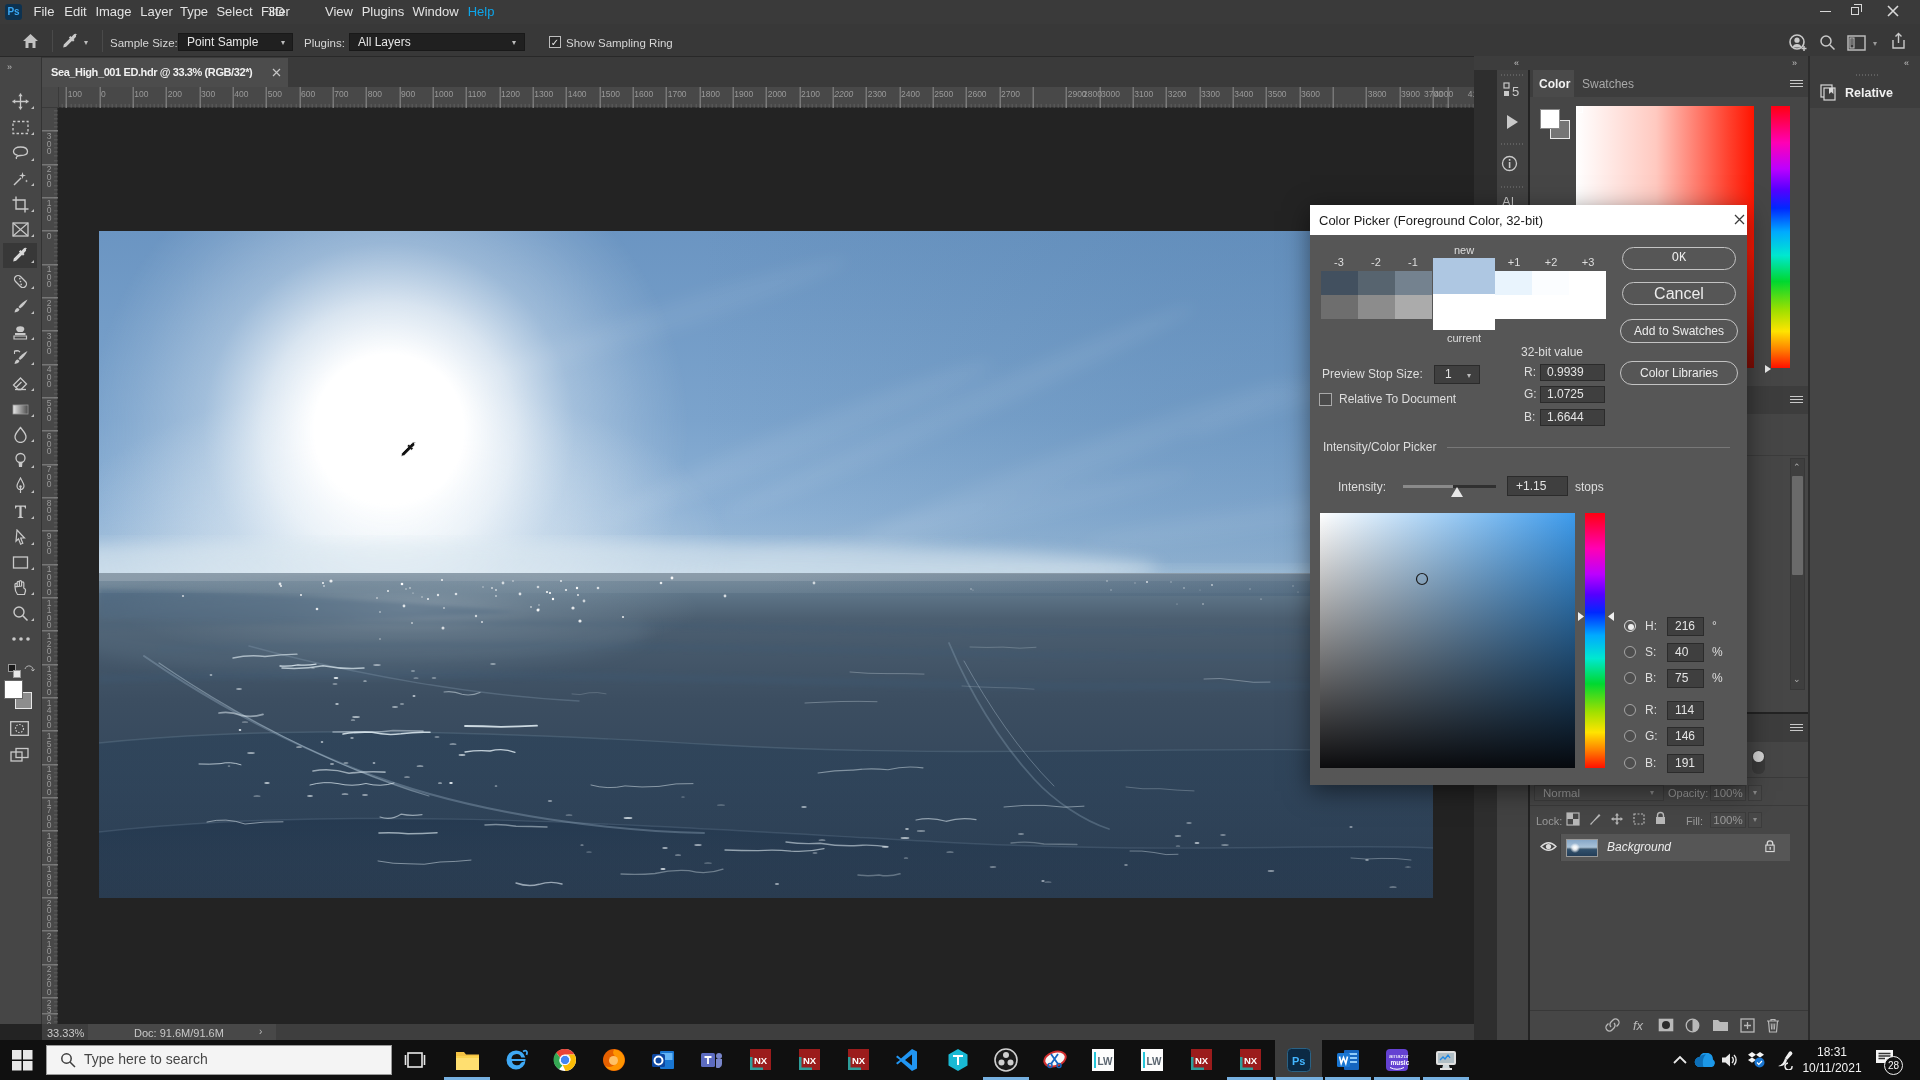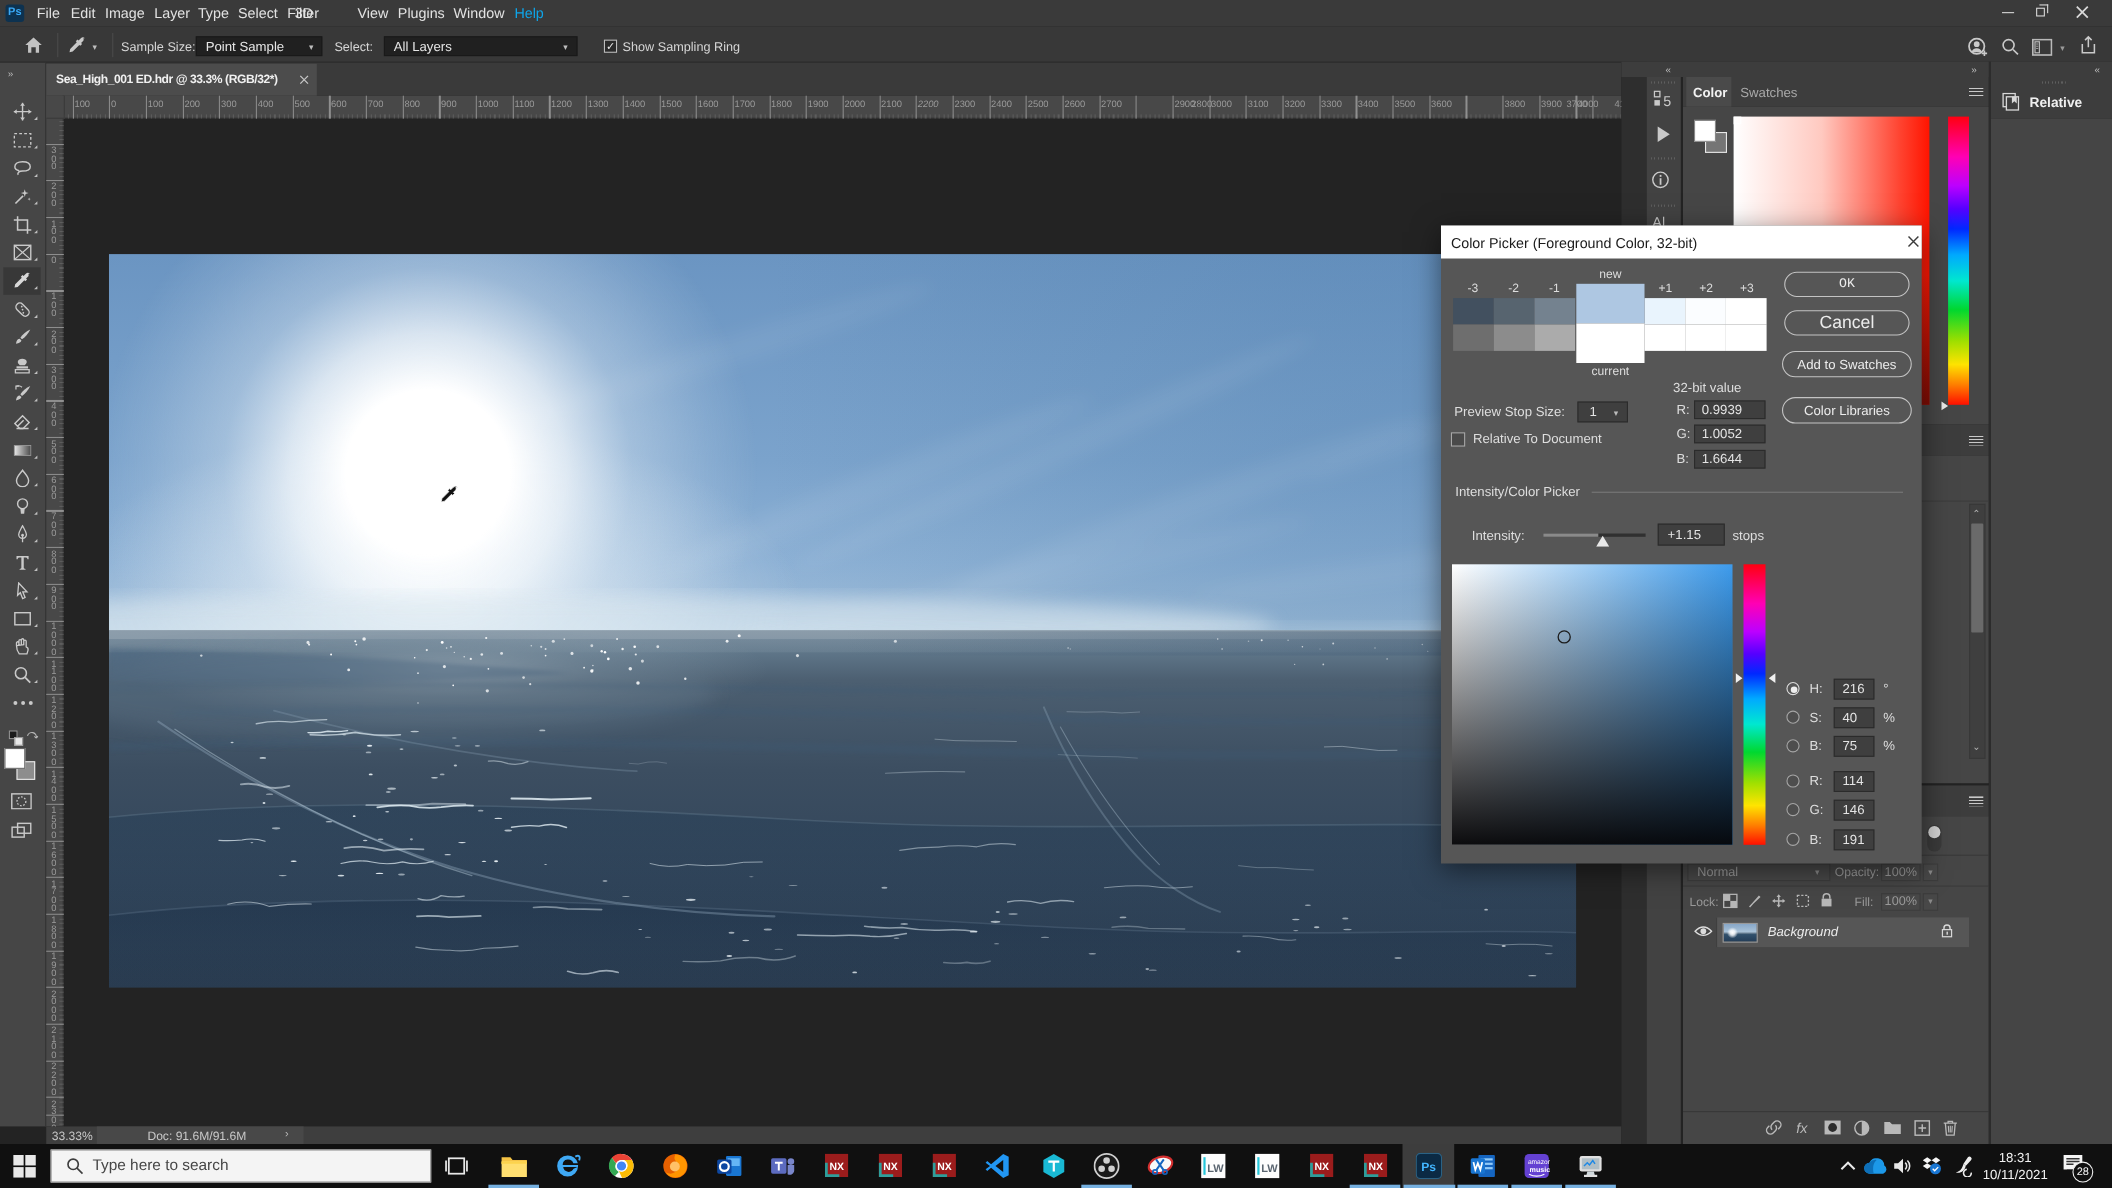--- a/index.html
+++ b/index.html
@@ -34,21 +34,21 @@
     </svg>
 <div class="a" style="left:52px;top:30px;width:1px;height:22px;background:#4a4a4a;"></div>
 <svg class="a" style="left:62px;top:33px;" width="17" height="17" viewBox="0 0 17 17">
       <path d="M15.2 1.8 a2.6 2.6 0 0 0 -3.7 0 l-2.1 2.1 -0.9-0.9 -1.6 1.6 0.9 0.9 -6 6 -0.6 2.9 2.9-0.6 6-6 0.9 0.9 1.6-1.6 -0.9-0.9 2.1-2.1 a2.6 2.6 0 0 0 0-2.3 z" fill="#c9c9c9"></path>
     </svg>
 <div class="a" style="left:84px;top:39px;width:8px;height:8px;color:#bdbdbd;font-size:8px;line-height:8px;">▾</div>
 <div class="a" style="left:102px;top:30px;width:1px;height:22px;background:#4a4a4a;"></div>
 <div class="a txt" style="left:110px;top:37px;color:#d6d6d6;font-size:11.5px;">Sample Size:</div>
 <div class="a" style="left:178px;top:33px;width:115px;height:18px;background:#202020;border:1px solid #191919;color:#e6e6e6;font-size:12px;line-height:16px;padding-left:8px;">Point Sample</div>
 <div class="a" style="left:281px;top:39px;width:8px;height:8px;color:#bdbdbd;font-size:8px;line-height:8px;">▾</div>
-<div class="a txt" style="left:304px;top:37px;color:#d6d6d6;font-size:11.5px;">Select:</div>
+<div class="a txt" style="left:304px;top:37px;color:#d6d6d6;font-size:11.5px;">Plugins:</div>
 <div class="a" style="left:349px;top:33px;width:176px;height:18px;background:#202020;border:1px solid #191919;color:#e6e6e6;font-size:12px;line-height:16px;padding-left:8px;">All Layers</div>
 <div class="a" style="left:512px;top:39px;width:8px;height:8px;color:#bdbdbd;font-size:8px;line-height:8px;">▾</div>
 <div class="a" style="left:549px;top:36px;width:12px;height:12px;background:#2a2a2a;border:1px solid #bdbdbd;color:#e8e8e8;font-size:10px;line-height:11px;text-align:center;">✓</div>
 <div class="a txt" style="left:566px;top:37px;color:#d6d6d6;font-size:11.5px;">Show Sampling Ring</div>
 <svg class="a" style="left:1789px;top:34px;" width="18" height="18" viewBox="0 0 18 18">
       <circle cx="8" cy="8" r="7" fill="none" stroke="#c9c9c9" stroke-width="1.6"></circle>
       <circle cx="8" cy="6.2" r="2.6" fill="#c9c9c9"></circle>
       <path d="M3.4 13.4 a4.8 4.8 0 0 1 9.2 0 z" fill="#c9c9c9"></path>
       <path d="M12.5 14.5 h5 M15 12 v5" stroke="#c9c9c9" stroke-width="1.5"></path>
     </svg>
@@ -769,21 +769,21 @@
     <div class="a" style="left:1433px;top:258px;width:62px;height:36px;background:#aec7e2;"></div>
     <div class="a" style="left:1433px;top:294px;width:62px;height:36px;background:#ffffff;"></div>
     <div class="a" style="left:1622px;top:247px;width:114px;height:23px;line-height:21px;border:1.5px solid #c3c3c3;border-radius:12px;color:#ececec;font-size:12px;text-align:center;font-family:Liberation Mono, monospace;">OK</div>
     <div class="a" style="left:1622px;top:282px;width:114px;height:23px;line-height:21px;border:1.5px solid #c3c3c3;border-radius:12px;color:#ececec;font-size:16px;text-align:center;">Cancel</div>
     <div class="a" style="left:1620px;top:319px;width:118px;height:24px;line-height:22px;border:1.5px solid #c3c3c3;border-radius:12px;color:#ececec;font-size:12px;text-align:center;">Add to Swatches</div>
     <div class="a" style="left:1620px;top:361px;width:118px;height:24px;line-height:22px;border:1.5px solid #c3c3c3;border-radius:12px;color:#ececec;font-size:12px;text-align:center;">Color Libraries</div>
     <div class="a" style="left:1521px;top:345px;color:#dedede;font-size:12px;">32-bit value</div>
     <div class="a" style="left:1524px;top:365px;color:#dedede;font-size:12px;">R:</div>
     <div class="a" style="left:1540px;top:364px;width:65px;height:17px;background:#3f3f3f;border:1px solid #2b2b2b;color:#e4e4e4;font-size:12px;line-height:15px;padding-left:6px;">0.9939</div>
     <div class="a" style="left:1524px;top:387px;color:#dedede;font-size:12px;">G:</div>
-    <div class="a" style="left:1540px;top:386px;width:65px;height:17px;background:#3f3f3f;border:1px solid #2b2b2b;color:#e4e4e4;font-size:12px;line-height:15px;padding-left:6px;">1.0052</div>
+    <div class="a" style="left:1540px;top:386px;width:65px;height:17px;background:#3f3f3f;border:1px solid #2b2b2b;color:#e4e4e4;font-size:12px;line-height:15px;padding-left:6px;">1.0725</div>
     <div class="a" style="left:1524px;top:410px;color:#dedede;font-size:12px;">B:</div>
     <div class="a" style="left:1540px;top:409px;width:65px;height:17px;background:#3f3f3f;border:1px solid #2b2b2b;color:#e4e4e4;font-size:12px;line-height:15px;padding-left:6px;">1.6644</div>
     <div class="a" style="left:1322px;top:367px;color:#dedede;font-size:12px;">Preview Stop Size:</div>
     <div class="a" style="left:1434px;top:365px;width:46px;height:19px;background:#3f3f3f;border:1px solid #2b2b2b;color:#e4e4e4;font-size:12px;line-height:17px;padding-left:10px;">1</div>
     <div class="a" style="left:1467px;top:372px;width:8px;height:8px;color:#bbb;font-size:8px;line-height:8px;">▾</div>
     <div class="a" style="left:1319px;top:393px;width:13px;height:13px;border:1px solid #a8a8a8;background:#4a4a4a;"></div>
     <div class="a" style="left:1339px;top:392px;color:#dedede;font-size:12px;">Relative To Document</div>
     <div class="a" style="left:1323px;top:440px;color:#dedede;font-size:12px;">Intensity/Color Picker</div>
     <div class="a" style="left:1447px;top:447px;width:283px;height:1px;background:#787878;"></div>
     <div class="a" style="left:1338px;top:480px;color:#dedede;font-size:12px;">Intensity:</div>

